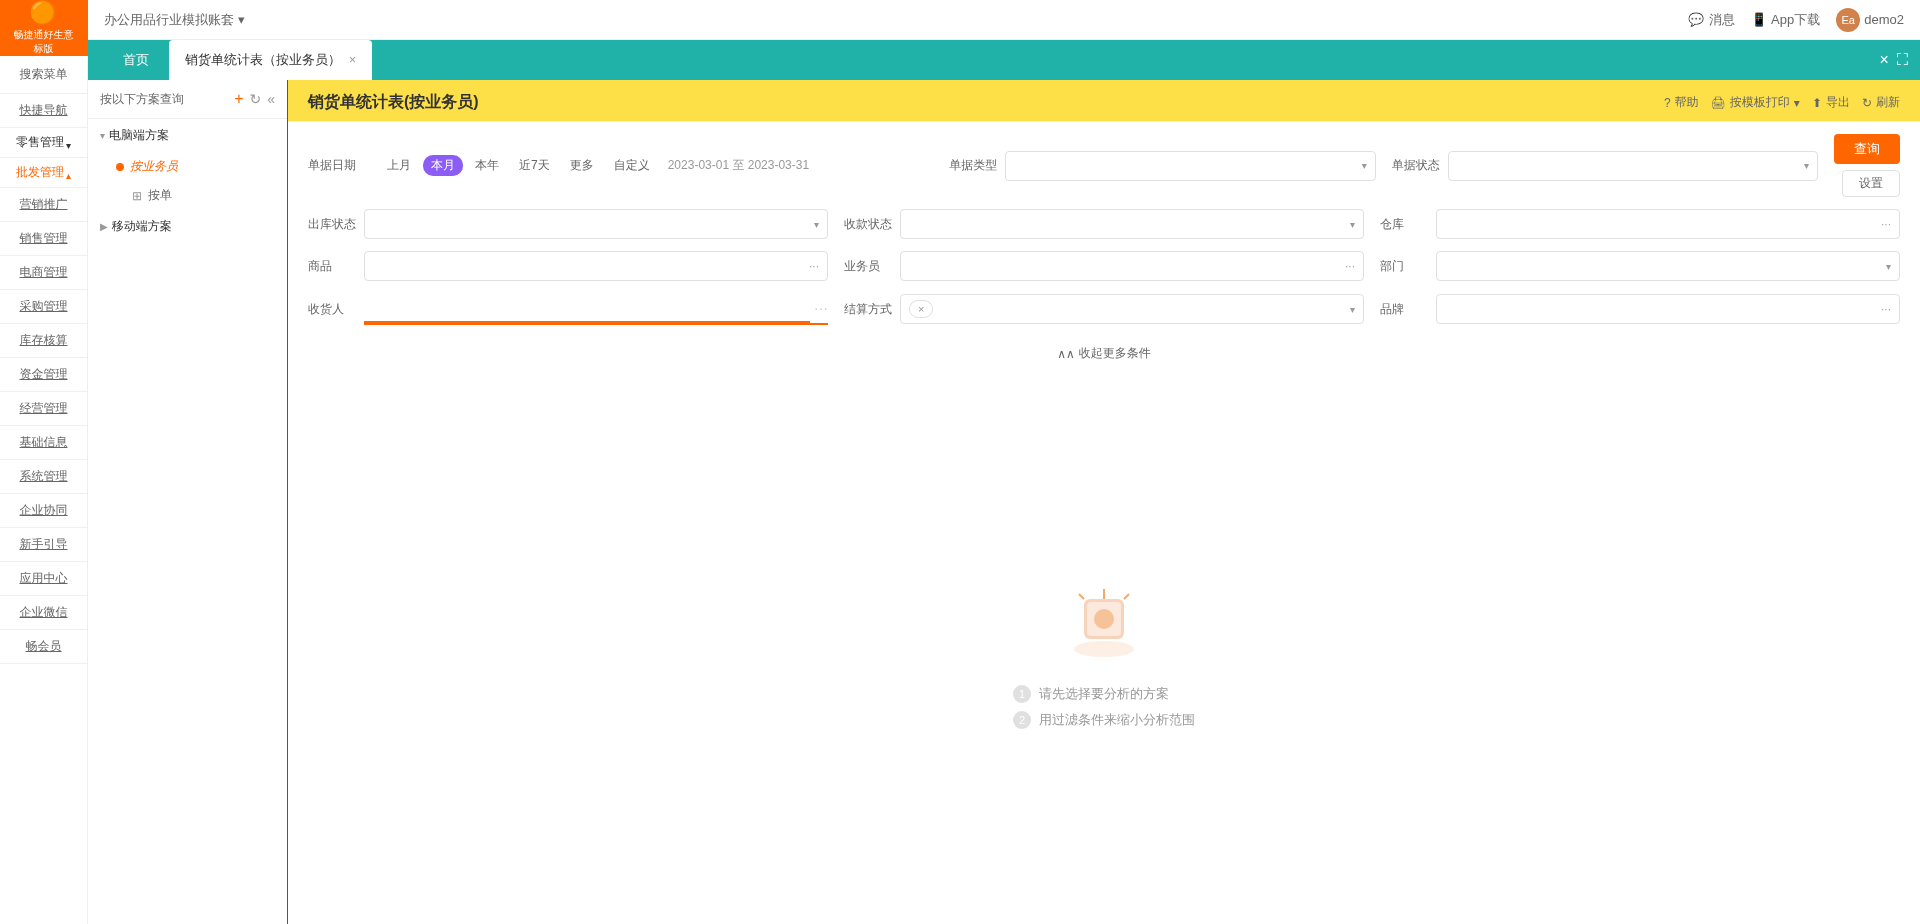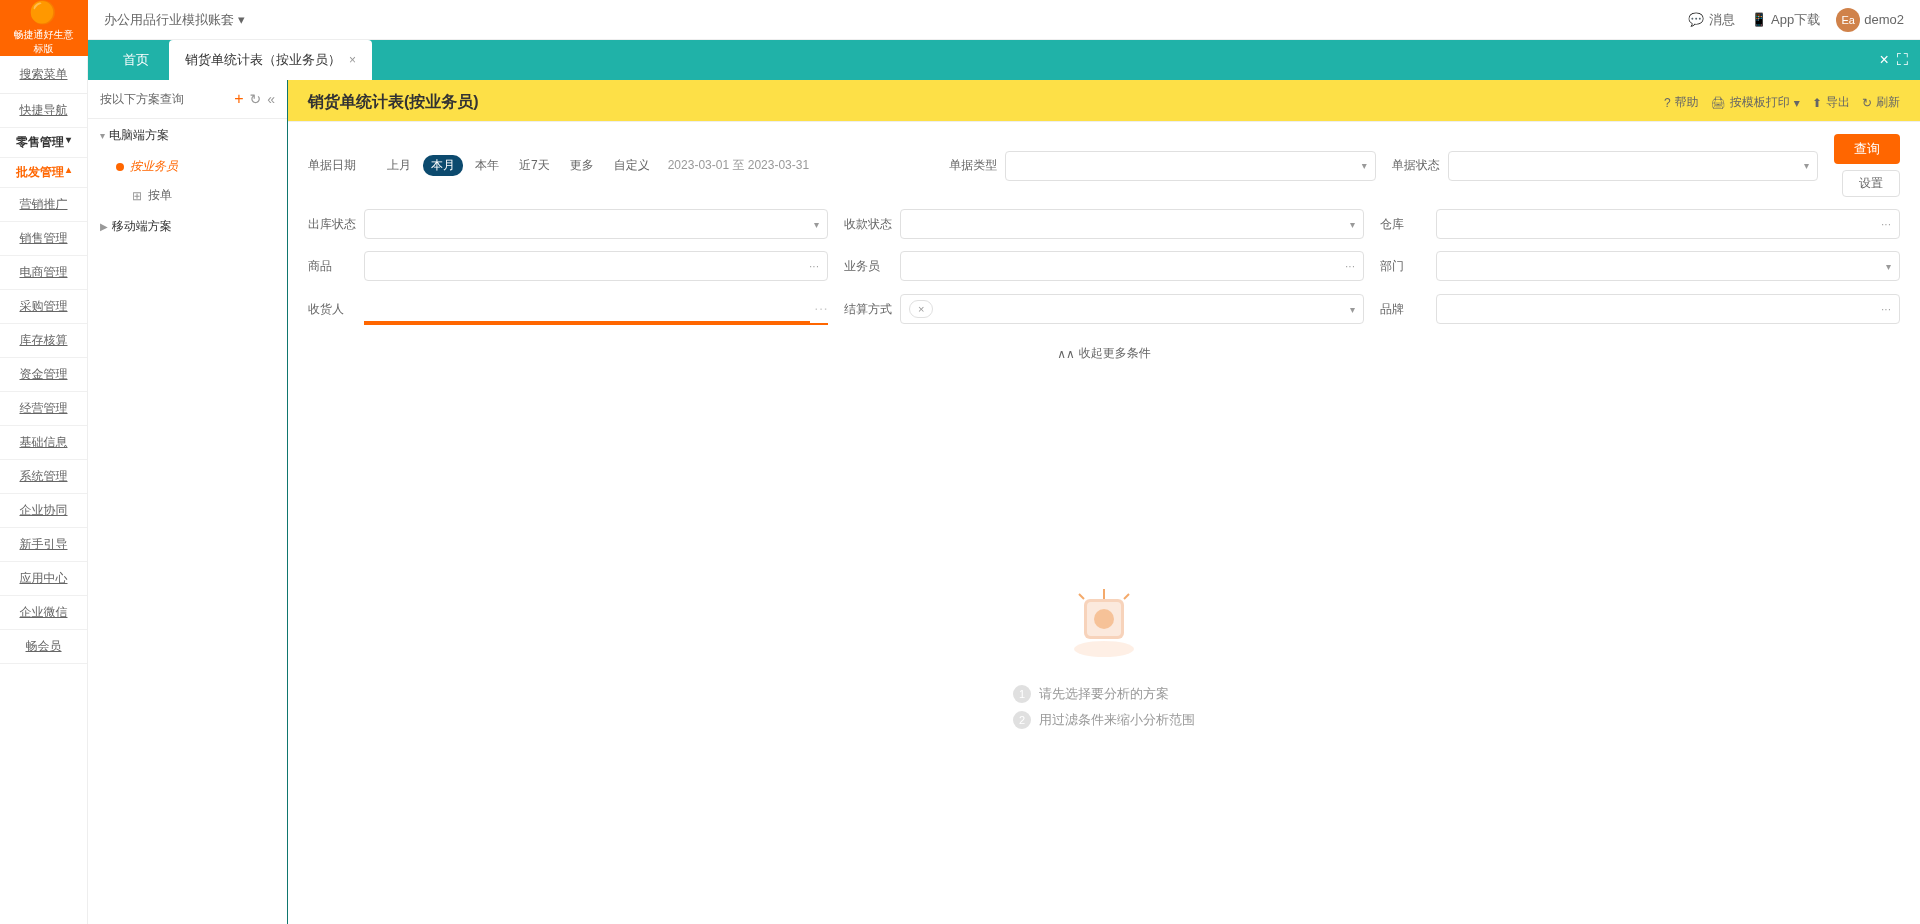--- a/index.html
+++ b/index.html
@@ -3,23 +3,23 @@
   <meta charset="utf-8">
   <style>
     * { box-sizing: border-box; margin: 0; padding: 0; }
     body { font-family: 'Microsoft YaHei', Arial, sans-serif; font-size: 13px; background: #f5f5f5; color: #333; display: flex; height: 924px; overflow: hidden; }
 
     
     .sidebar { width: 88px; background: #fff; display: flex; flex-direction: column; align-items: center; border-right: 1px solid #eee; flex-shrink: 0; }
     .sidebar-logo { width: 88px; height: 56px; background: #ff6600; display: flex; flex-direction: column; align-items: center; justify-content: center; color: #fff; font-size: 11px; }
     .sidebar-logo-icon { font-size: 22px; margin-bottom: 2px; }
     .sidebar-logo-text { font-size: 10px; }
-    .sidebar-search { width: 100%; padding: 10px 8px; text-align: center; font-size: 12px; color: #666; cursor: pointer; border-bottom: 1px solid #eee; text-decoration: underline; }
+    .sidebar-search { width: 100%; padding: 10px 8px; text-align: center; font-size: 12px; color: #666; cursor: pointer; border-bottom: 1px solid #eee; }
     .sidebar-nav-link { width: 100%; padding: 8px 0; text-align: center; font-size: 12px; color: #666; cursor: pointer; border-bottom: 1px solid #f0f0f0; text-decoration: underline; }
-    .sidebar-section { width: 100%; padding: 6px 0; text-align: center; font-size: 12px; color: #333; cursor: pointer; border-bottom: 1px solid #f0f0f0; display: flex; align-items: flex-start; justify-content: center; gap: 2px; font-weight: bold; }
+    .sidebar-section { width: 100%; padding: 6px 0; text-align: center; font-size: 12px; color: #333; cursor: pointer; border-bottom: 1px solid #f0f0f0; display: flex; align-items: flex-end; justify-content: center; gap: 2px; }
     .sidebar-section.active { color: #ff6600; }
     .sidebar-section .arrow { font-size: 10px; }
 
     
     .main { flex: 1; display: flex; flex-direction: column; overflow: hidden; }
 
     
     .topbar { height: 40px; background: #fff; display: flex; align-items: center; justify-content: space-between; padding: 0 16px; border-bottom: 1px solid #eee; flex-shrink: 0; }
     .topbar-left { display: flex; align-items: center; gap: 8px; font-size: 13px; color: #666; }
     .topbar-dropdown { display: flex; align-items: center; gap: 4px; cursor: pointer; }
@@ -60,21 +60,21 @@
     .page-title { font-size: 16px; font-weight: bold; color: #333; }
     .page-header-actions { display: flex; align-items: center; gap: 12px; }
     .page-header-btn { display: flex; align-items: center; gap: 4px; font-size: 12px; color: #666; cursor: pointer; }
 
     
     .filter-area { background: #fff; padding: 12px 20px; flex-shrink: 0; }
     .filter-row { display: flex; align-items: center; gap: 16px; margin-bottom: 12px; }
     .filter-label { font-size: 12px; color: #666; white-space: nowrap; min-width: 50px; }
     .filter-date-group { display: flex; align-items: center; gap: 4px; margin-left: 15px; }
     .filter-date-btn { padding: 2px 8px; font-size: 12px; color: #666; cursor: pointer; border-radius: 2px; }
-    .filter-date-btn.active { background: #0c4a6e; color: #fff; border-radius: 10px; }
+    .filter-date-btn.active { background: #8b5cf6; color: #fff; border-radius: 10px; }
     .filter-date-range { font-size: 12px; color: #999; margin-left: 4px; }
     .filter-select { flex: 1; height: 30px; border: 1px solid #e0e0e0; border-radius: 4px; padding: 0 8px; font-size: 12px; color: #333; background: #fff; display: flex; align-items: center; justify-content: space-between; cursor: pointer; min-width: 0; }
     .filter-select-arrow { color: #999; font-size: 10px; }
     .filter-input { flex: 1; height: 30px; border: 0; border-bottom: 2px solid #ff6600; padding: 0 4px; font-size: 12px; color: #333; background: transparent; outline: none; min-width: 0; }
     .filter-input-wrap { flex: 1; display: flex; align-items: center; border-bottom: 2px solid #ff6600; min-width: 0; }
     .filter-dots { color: #ccc; font-size: 14px; margin-left: 4px; cursor: pointer; }
     .filter-tag { background: #fff; border: 1px solid #e0e0e0; border-radius: 10px; padding: 2px 8px; font-size: 12px; display: flex; align-items: center; gap: 4px; }
     .filter-tag-close { cursor: pointer; color: #999; font-size: 11px; }
     .query-btn { padding: 6px 20px; background: #ff6600; color: #fff; border: none; border-radius: 4px; cursor: pointer; font-size: 13px; }
     .setting-btn { padding: 4px 16px; background: #fff; color: #666; border: 1px solid #e0e0e0; border-radius: 4px; cursor: pointer; font-size: 12px; }

